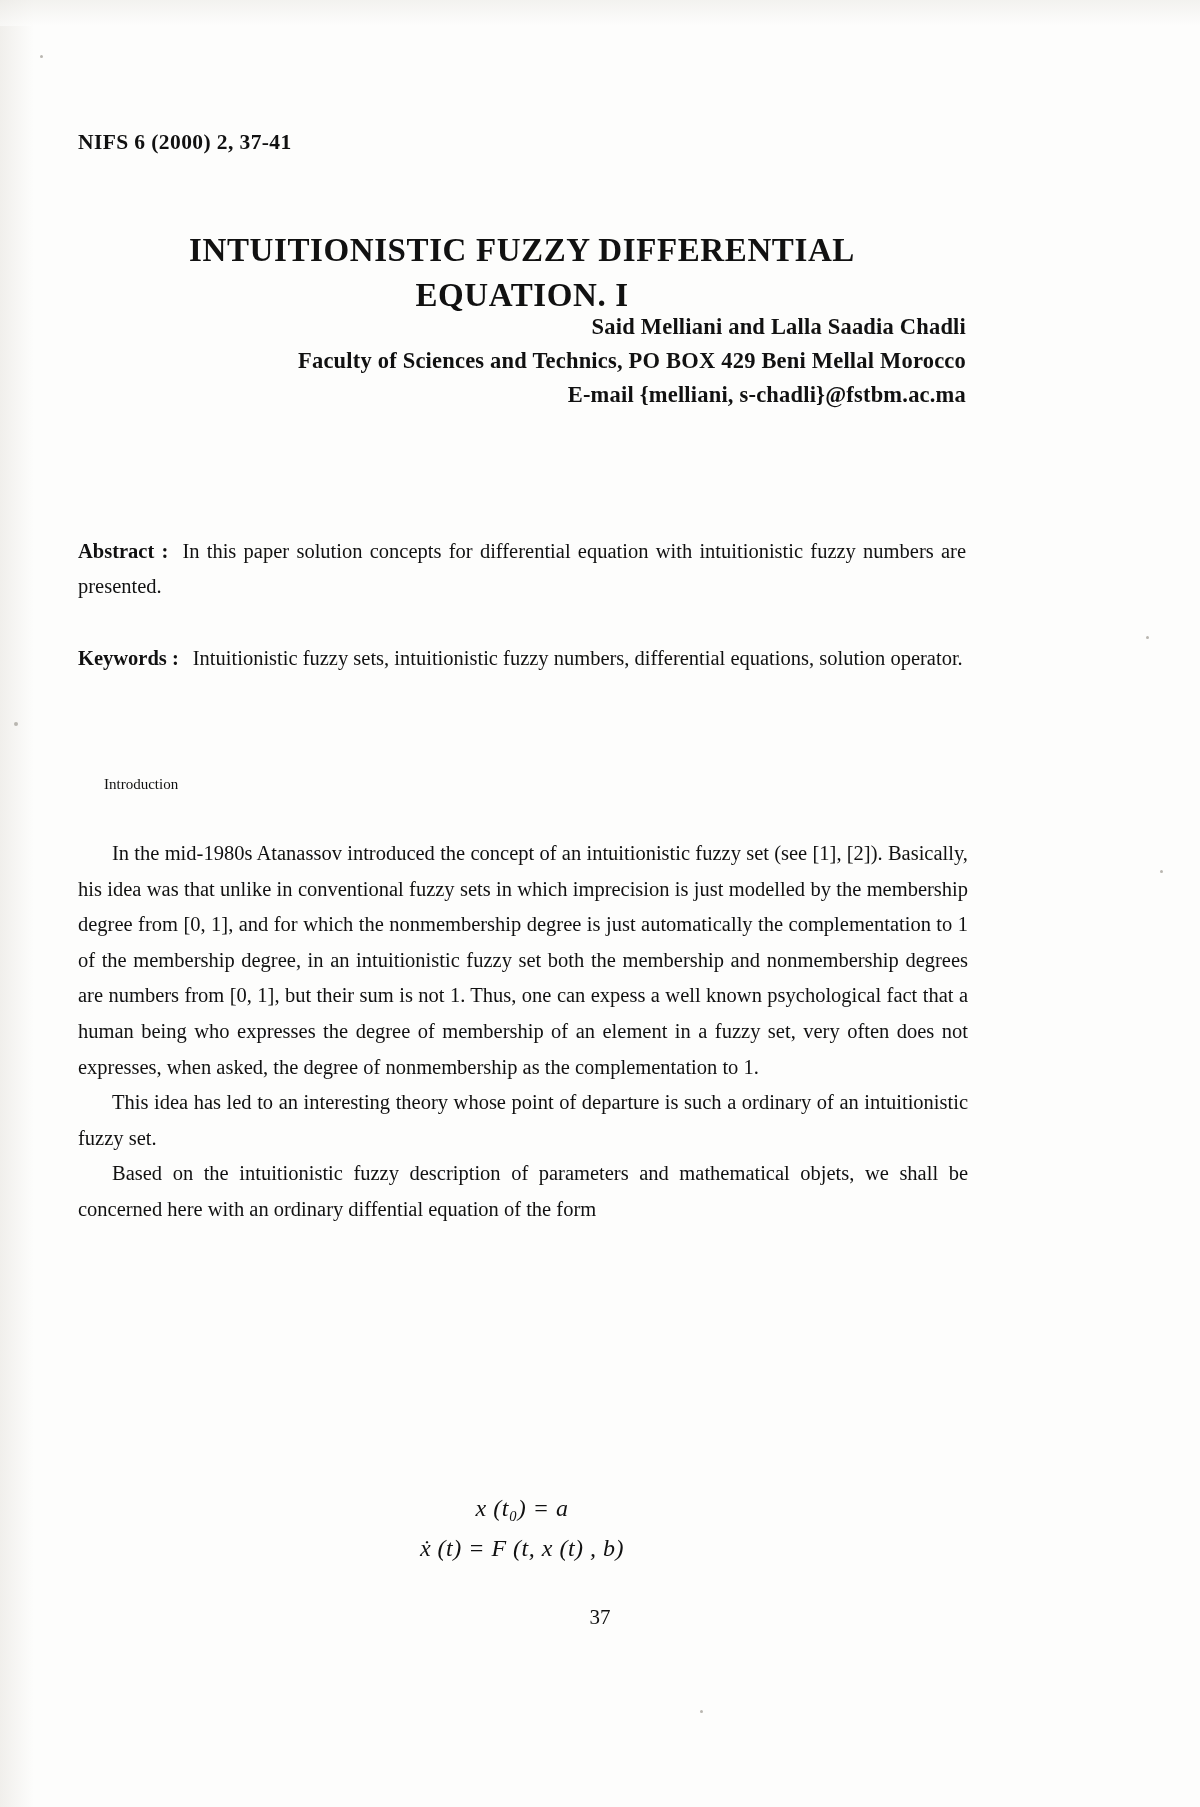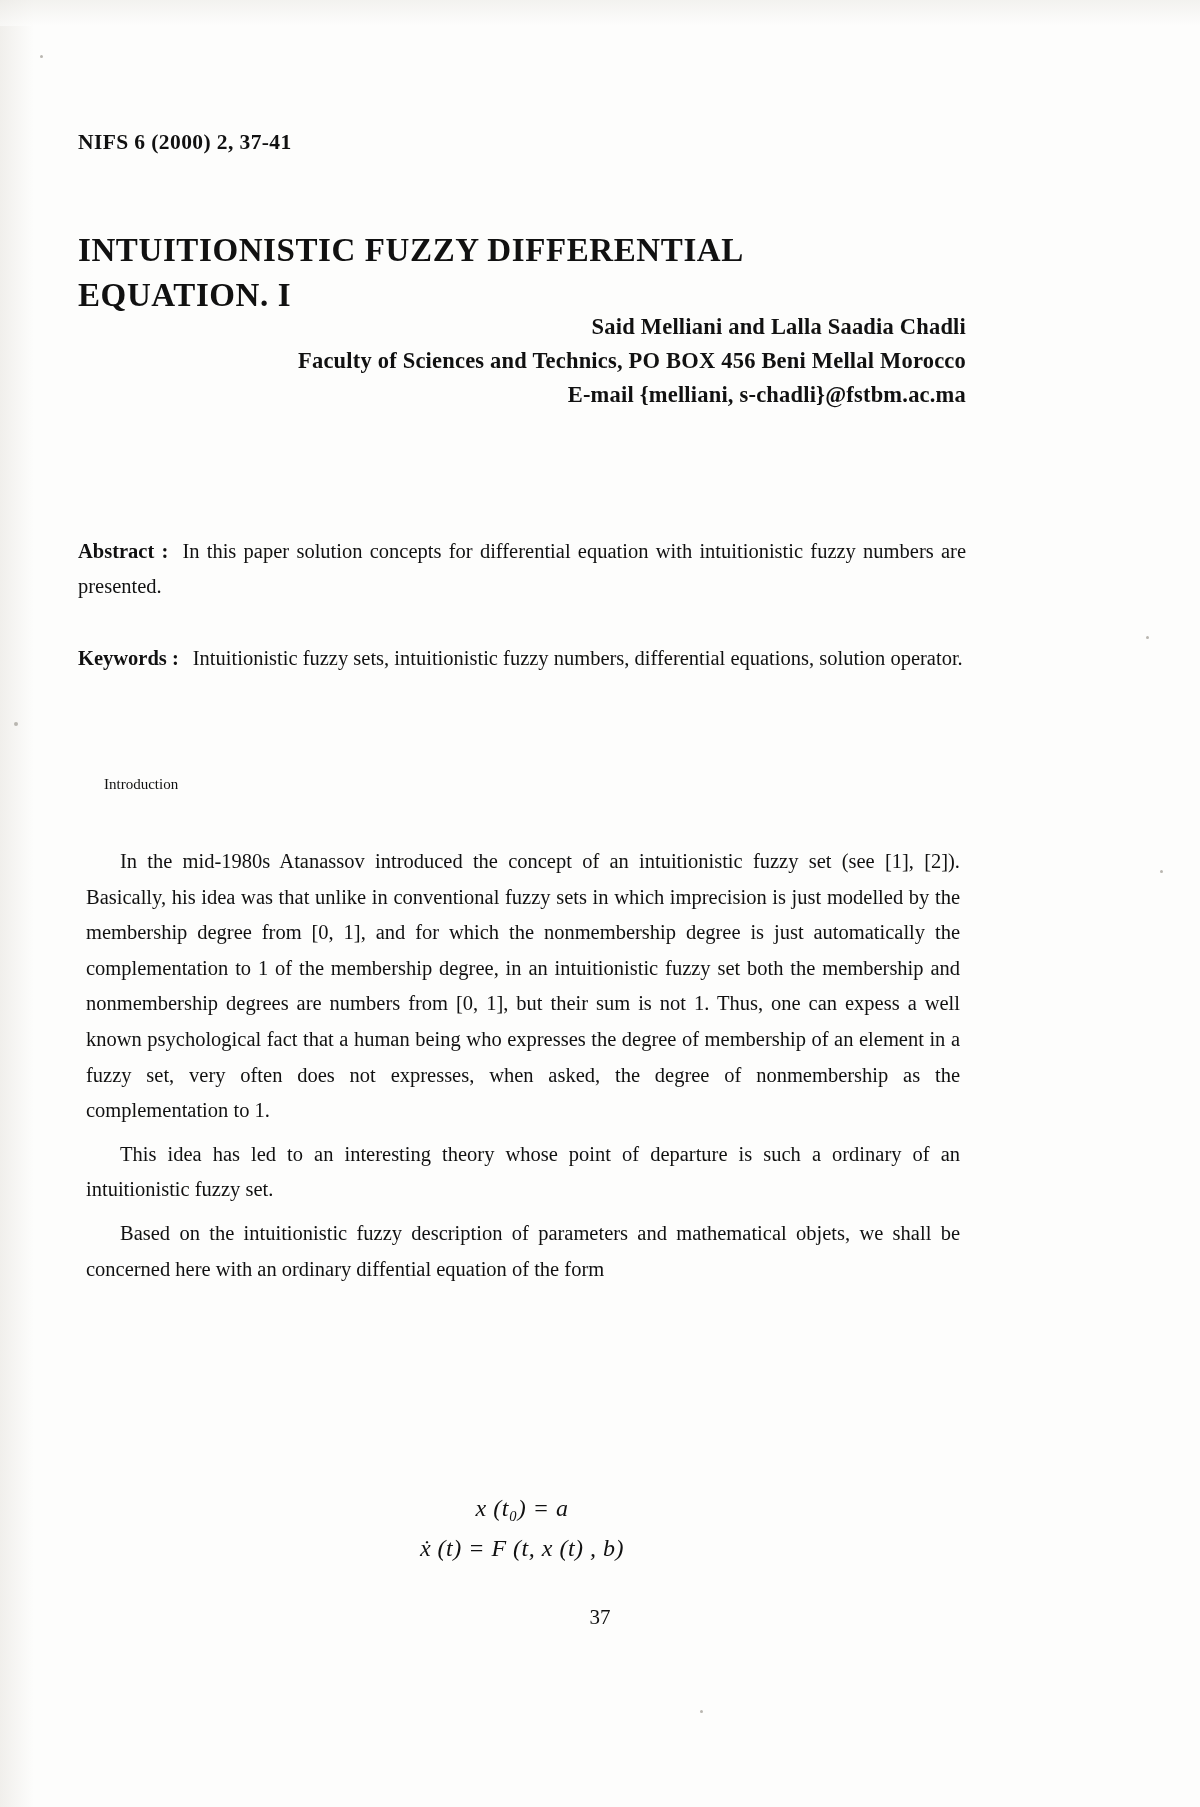--- a/index.html
+++ b/index.html
@@ -47,21 +47,21 @@
     font-weight: bold;
     font-size: 21.5px;
     letter-spacing: .4px;
   }
 
   .title {
     position: absolute;
     left: 78px;
     top: 228px;
     width: 888px;
-    text-align: left;
+    text-align: center;
     font-weight: bold;
     font-size: 33px;
     line-height: 45px;
     letter-spacing: .6px;
   }
 
   .authors-block {
     position: absolute;
     left: 78px;
     top: 310px;
@@ -112,21 +112,21 @@
   .body-text {
     position: absolute;
     left: 78px;
     top: 836px;
     width: 890px;
     font-size: 20.5px;
     line-height: 35.6px;
     text-align: justify;
   }
   .body-text p {
-    margin: 8px;
+    margin: 0;
     text-indent: 34px;
   }
 
   .equations {
     position: absolute;
     left: 78px;
     top: 1488px;
     width: 888px;
     text-align: center;
   }
@@ -162,21 +162,21 @@
 
   <div class="journal-ref">NIFS 6 (2000) 2, 37-41</div>
 
   <div class="title">
     <div>INTUITIONISTIC FUZZY DIFFERENTIAL</div>
     <div>EQUATION. I</div>
   </div>
 
   <div class="authors-block">
     <div>Said Melliani and Lalla Saadia Chadli</div>
-    <div>Faculty of Sciences and Technics, PO BOX 456 Beni Mellal Morocco</div>
+    <div>Faculty of Sciences and Technics, PO BOX 429 Beni Mellal Morocco</div>
     <div>E-mail {melliani, s-chadli}@fstbm.ac.ma</div>
   </div>
 
   <div class="abstract">
     <span class="lead">Abstract :</span><span class="gap"></span><span>In this paper solution concepts for differential equation with intuitionistic fuzzy numbers are presented.</span>
   </div>
 
   <div class="keywords">
     <span class="lead">Keywords :</span><span class="gap"></span><span>Intuitionistic fuzzy sets, intuitionistic fuzzy numbers, differential equations, solution operator.</span>
   </div>

